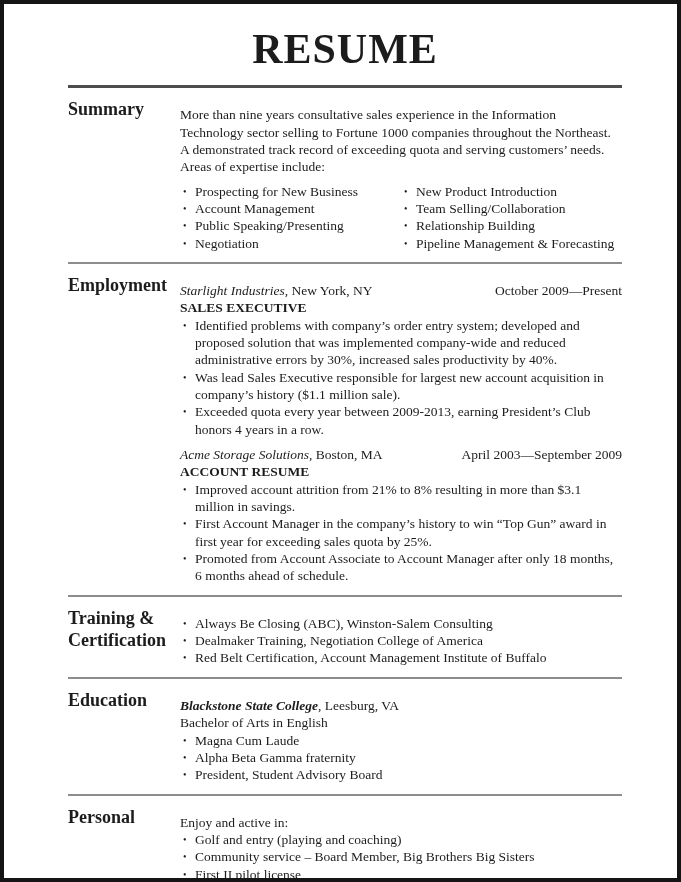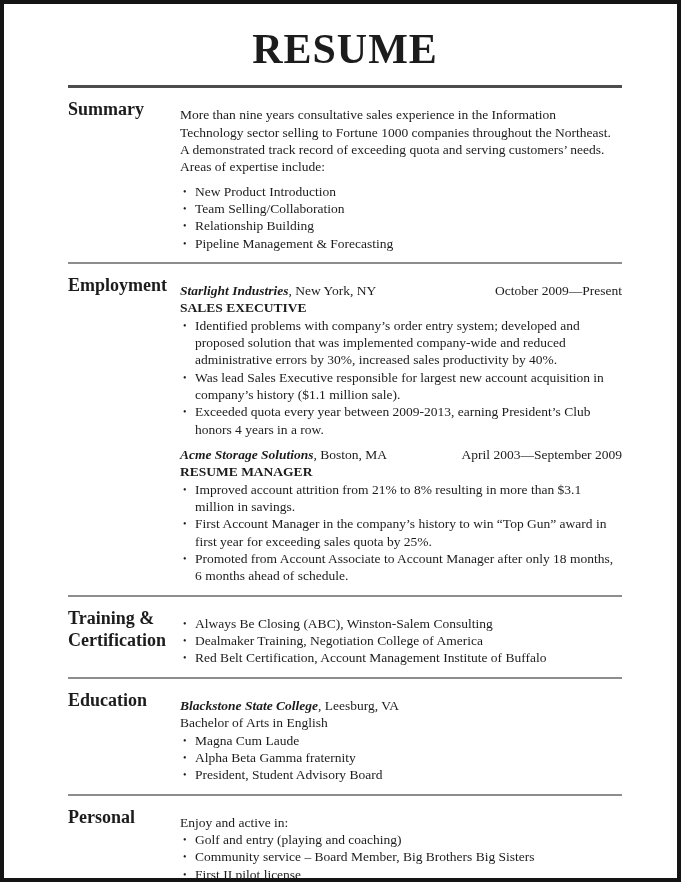--- a/index.html
+++ b/index.html
@@ -71,41 +71,55 @@
     color: #1c1c1c;
   }
   .cols { display: flex; }
   .col1 { width: 50%; }
   .col2 { width: 50%; }
   .job-header {
     display: flex;
     justify-content: space-between;
     align-items: baseline;
   }
-  .company { font-weight: bold; font-style: italic; }
+  .company { font-weight: normal; font-style: italic; }
   .dates { white-space: nowrap; }
   .role { font-weight: bold; }
   .org { }
   .school { font-weight: bold; font-style: italic; }
   .job2 { margin-top: 8px; }
 </style>
 </head>
 <body>
 
 <div class="page">
   <div class="doc">
 
     <div class="doc-title">RESUME</div>
     <div class="rule-title"></div>
 
     <div class="section">
       <div class="sec-label">Summary</div>
       <div class="sec-body">
         <div class="para">More than nine years consultative sales experience in the Information Technology sector selling to Fortune 1000 companies throughout the Northeast. A demonstrated track record of exceeding quota and serving customers’ needs. Areas of expertise include:</div>
         <div class="cols">
+          <div class="col1">
+            <div class="bullet">
+                <span>Prospecting for New Business</span>
+              </div>
+            <div class="bullet">
+                <span>Account Management</span>
+              </div>
+            <div class="bullet">
+                <span>Public Speaking/Presenting</span>
+              </div>
+            <div class="bullet">
+                <span>Negotiation</span>
+              </div>
+          </div>
           <div class="col2">
             <div class="bullet">
                 <span>New Product Introduction</span>
               </div>
             <div class="bullet">
                 <span>Team Selling/Collaboration</span>
               </div>
             <div class="bullet">
                 <span>Relationship Building</span>
               </div>
@@ -138,21 +152,21 @@
           <div class="bullet">
               <span>Exceeded quota every year between 2009-2013, earning President’s Club honors 4 years in a row.</span>
             </div>
         </div>
 
         <div class="job2">
           <div class="job-header">
             <div><span class="company">Acme Storage Solutions</span><span>, Boston, MA</span></div>
             <span class="dates">April 2003—September 2009</span>
           </div>
-          <div class="role">RESUME MANAGER</div>
+          <div class="role">ACCOUNT RESUME</div>
           <div class="bullet">
               <span>Improved account attrition from 21% to 8% resulting in more than $3.1 million in savings.</span>
             </div>
           <div class="bullet">
               <span>First Account Manager in the company’s history to win “Top Gun” award in first year for exceeding sales quota by 25%.</span>
             </div>
           <div class="bullet">
               <span>Promoted from Account Associate to Account Manager after only 18 months, 6 months ahead of schedule.</span>
             </div>
         </div>

